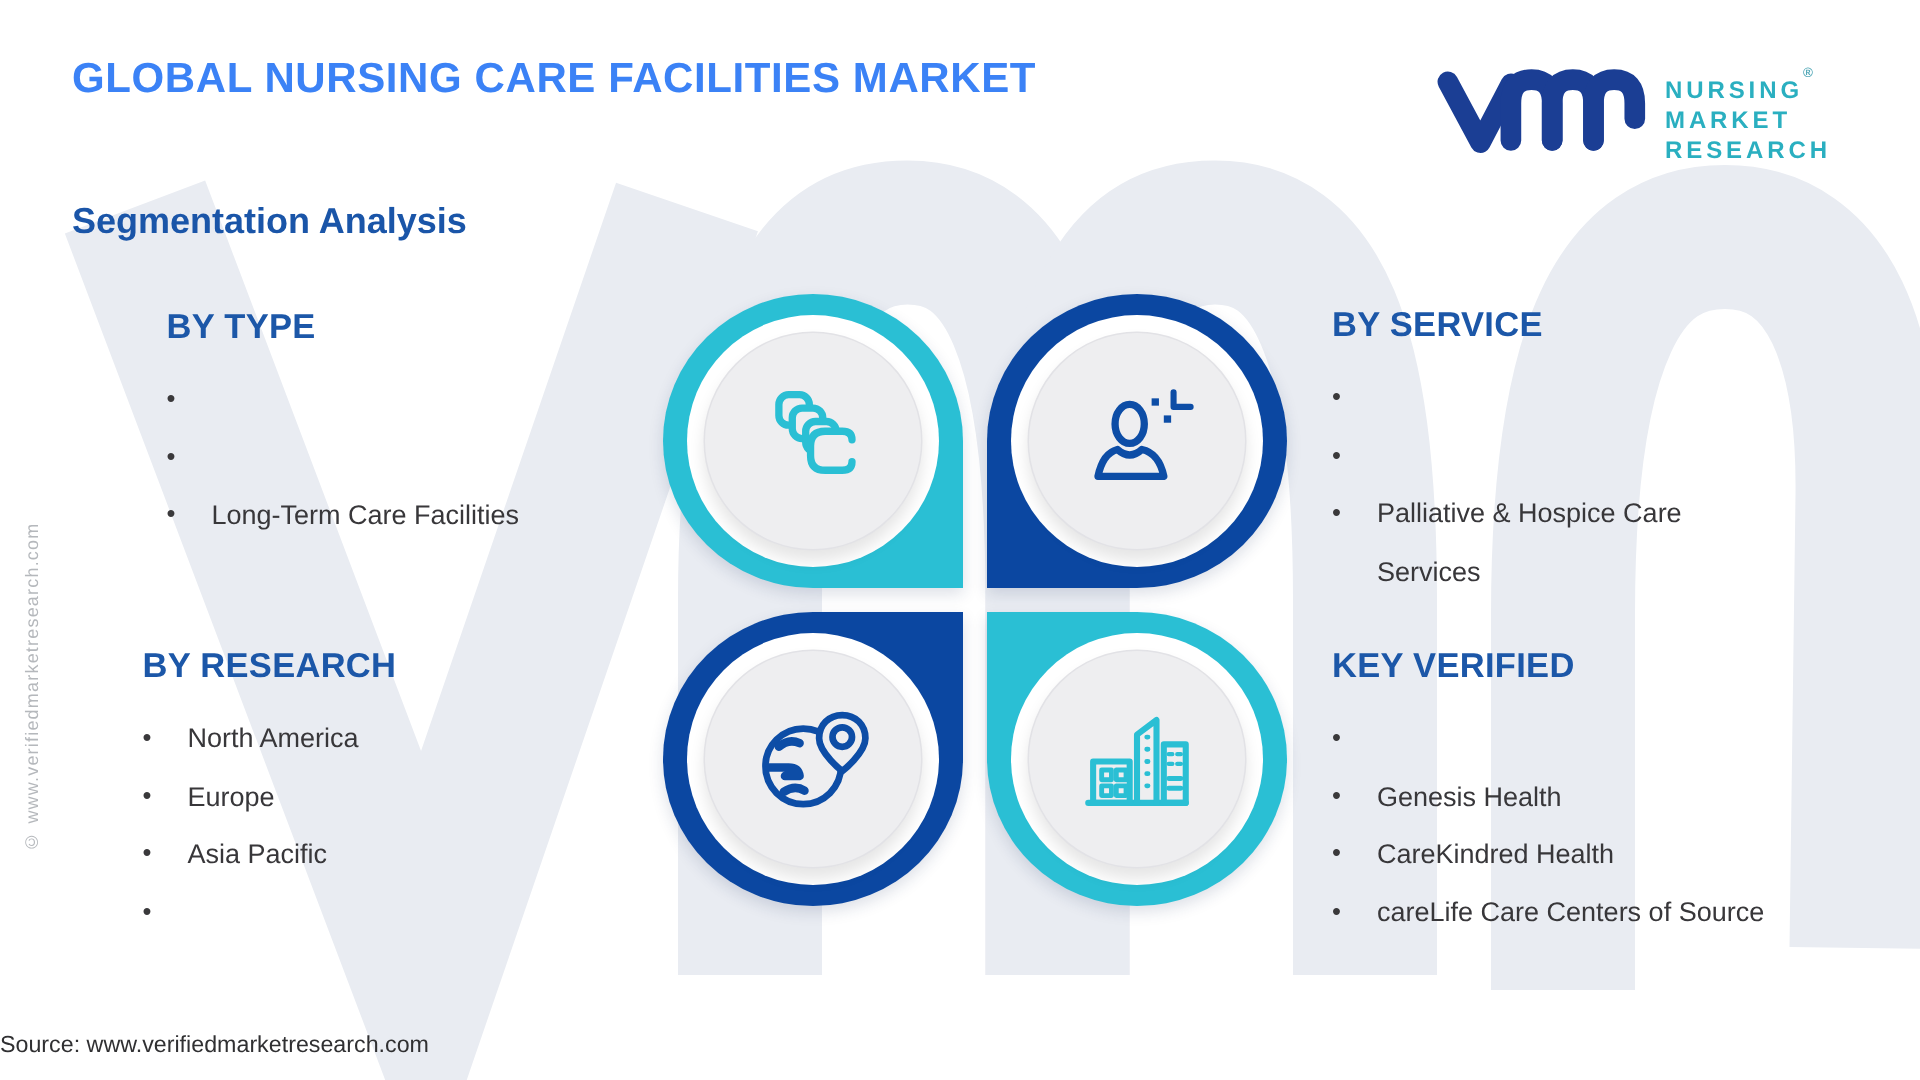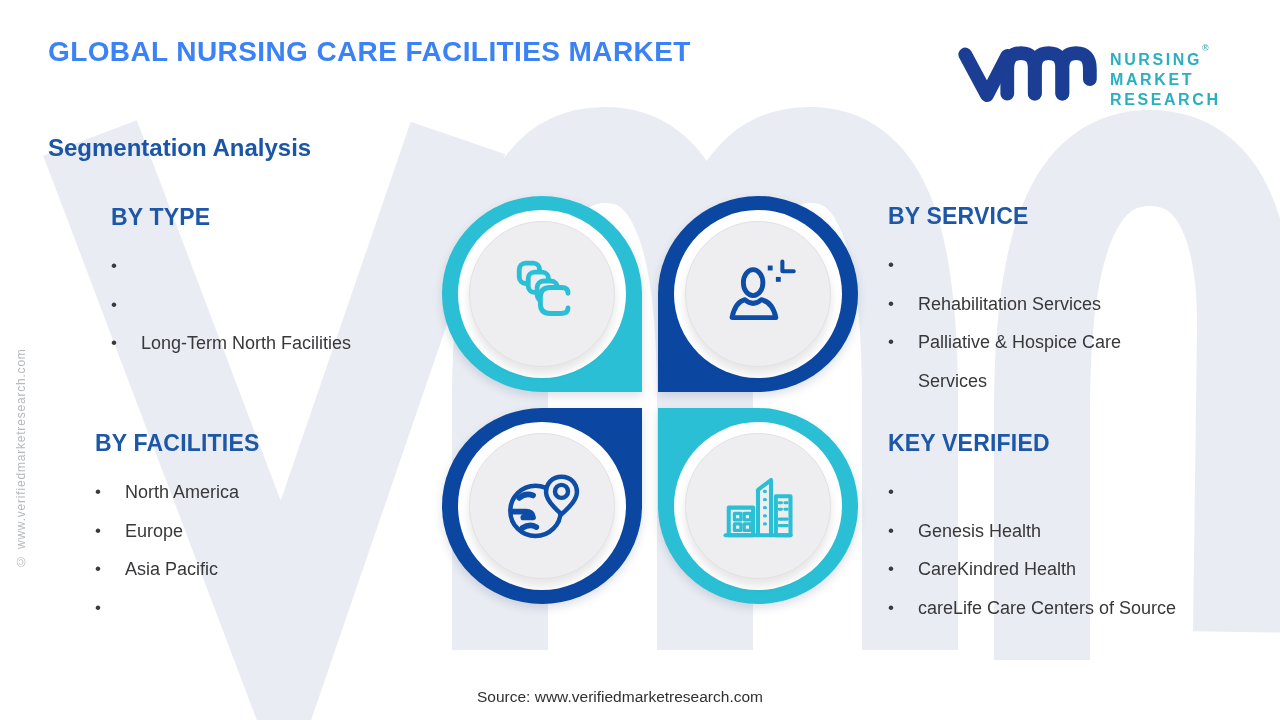--- a/index.html
+++ b/index.html
@@ -41,21 +41,21 @@
   .panel h2{margin:0;color:#1c57a8;font-size:23px;font-weight:bold;letter-spacing:.2px;}
   .panel ul{list-style:none;margin:16px 0 0 0;padding:0;}
   .panel li{display:flex;align-items:flex-start;color:#38373a;font-size:18px;
             line-height:38.5px;}
   .panel li .bullet{width:30px;flex:0 0 30px;color:#3a393b;font-size:17px;}
   .p-type{left:95px;top:204px;width:340px;margin-left:16px;}
   .p-service{left:888px;top:203px;width:300px;}
   .p-geography{left:95px;top:430px;width:340px;}
   .p-players{left:888px;top:430px;width:370px;}
   
-  .source{position:absolute;left:0;top:688px;width:1240px;text-align:center;z-index:3;
+  .source{position:absolute;left:0;top:688px;width:1240px;text-align:left;z-index:3;
           color:#303032;font-size:15.5px;}
 </style>
 </head>
 <body>
 
 <div class="stage">
 
   <svg class="wm-svg" width="1280" height="720" viewBox="0 0 1280 720" aria-hidden="true">
     <path class="wm-stroke" stroke-width="100" d="M90 138 L283 648 L458 138"></path>
     <path class="wm-stroke" stroke-width="96" d="M500 650 V400 C500 225 540 155 605 155 C672 155 705 225 705 400 V650"></path>
@@ -151,44 +151,43 @@
     <h2>BY TYPE</h2>
     <ul>
       <li>
           <span class="bullet">•</span>
         </li>
       <li>
           <span class="bullet">•</span>
         </li>
       <li>
           <span class="bullet">•</span>
-          <span>Long-Term North Facilities</span>
+          <span>Long-Term Care Facilities</span>
         </li>
     </ul>
   </div>
 
   <div class="panel p-service">
     <h2>BY SERVICE</h2>
     <ul>
       <li>
           <span class="bullet">•</span>
         </li>
       <li>
           <span class="bullet">•</span>
-          <span>Rehabilitation Services</span>
         </li>
       <li>
           <span class="bullet">•</span>
           <span>Palliative &amp; Hospice Care Services</span>
         </li>
     </ul>
   </div>
 
   <div class="panel p-geography">
-    <h2>BY FACILITIES</h2>
+    <h2>BY RESEARCH</h2>
     <ul>
       <li>
           <span class="bullet">•</span>
           <span>North America</span>
         </li>
       <li>
           <span class="bullet">•</span>
           <span>Europe</span>
         </li>
       <li>

